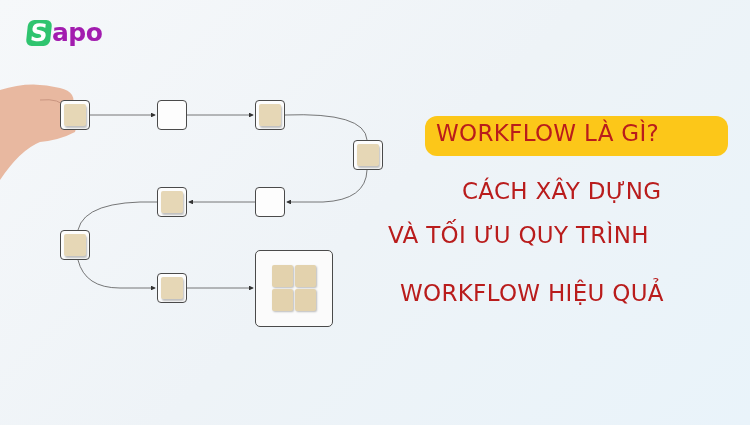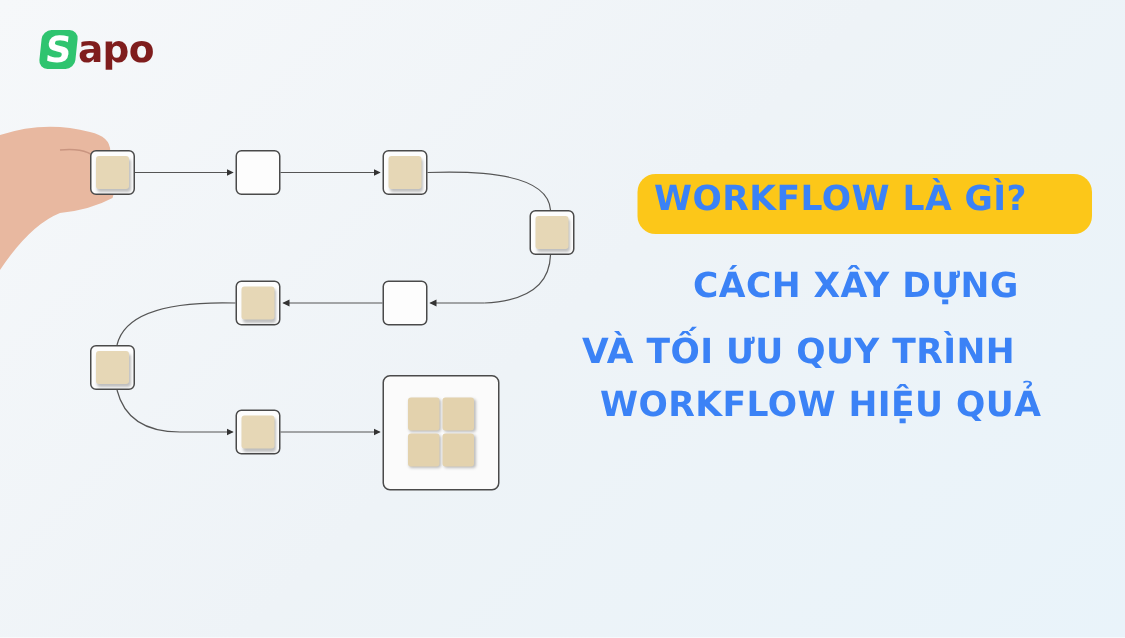--- a/index.html
+++ b/index.html
@@ -1,26 +1,26 @@
 <!DOCTYPE html>
 <html><head>
 <meta charset="utf-8">
 <style>
   html,body{margin:0;padding:0;}
   body{width:750px;height:425px;overflow:hidden;background:linear-gradient(135deg,#f6f8fa 0%,#eef3f7 50%,#e9f3fa 100%);font-family:"DejaVu Sans",sans-serif;position:relative;}
   .logo{position:absolute;left:27px;top:20px;display:flex;align-items:center;}
   .logo-s{width:24px;height:26px;background:#2fc46f;border-radius:6px;color:#fff;font-weight:bold;font-size:24px;line-height:26px;text-align:center;transform:skewX(-6deg);}
-  .logo-rest{color:#7f1d1d;font-weight:bold;font-size:25px;line-height:26px;margin-left:1px;letter-spacing:-0.5px;}
+  .logo-rest{color:#a21caf;font-weight:bold;font-size:25px;line-height:26px;margin-left:1px;letter-spacing:-0.5px;}
   .diagram{position:absolute;left:0;top:0;width:400px;height:425px;}
   .hand{position:absolute;}
   .box{position:absolute;width:30px;height:30px;border:1px solid #4a4a4a;border-radius:4px;background:#fdfdfd;box-sizing:border-box;}
   .tile{position:absolute;left:3px;top:3px;width:22px;height:22px;background:#e6d7b6;border-radius:2px;box-shadow:1px 2px 2px rgba(0,0,0,0.25);}
   .big{position:absolute;left:255px;top:250px;width:78px;height:77px;border:1px solid #4a4a4a;border-radius:5px;background:#fbfbfb;box-sizing:border-box;}
   .big .t{position:absolute;width:21px;height:22px;background:#e3d2ad;border-radius:2px;box-shadow:1px 1px 2px rgba(0,0,0,0.25);}
-  .line{position:absolute;font-weight:bold;color:#3b82f6;font-size:23px;letter-spacing:0.3px;white-space:nowrap;font-family:"DejaVu Sans",sans-serif;}
+  .line{position:absolute;font-weight:normal;color:#b91c1c;font-size:23px;letter-spacing:0.3px;white-space:nowrap;font-family:"DejaVu Sans",sans-serif;}
   .hl{position:absolute;left:425px;top:116px;width:303px;height:40px;background:#fcc719;border-radius:12px;}
 </style>
 </head>
 <body>
 
 <div class="logo">
   <div class="logo-s">S</div>
   <div class="logo-rest">apo</div>
 </div>
 
@@ -75,13 +75,13 @@
       <div class="t" style="left:39px;top:14px"></div>
     <div class="t" style="left:16px;top:38px"></div>
       <div class="t" style="left:39px;top:38px"></div>
   </div>
 </div>
 
 <div class="hl"></div>
 <div class="line" style="left:436px;top:120px">WORKFLOW LÀ GÌ?</div>
 <div class="line" style="left:462px;top:178px">CÁCH XÂY DỰNG</div>
 <div class="line" style="left:388px;top:222px">VÀ TỐI ƯU QUY TRÌNH</div>
-<div class="line" style="left:400px;top:257px">WORKFLOW HIỆU QUẢ</div>
+<div class="line" style="left:400px;top:280px">WORKFLOW HIỆU QUẢ</div>
 
 </body></html>

